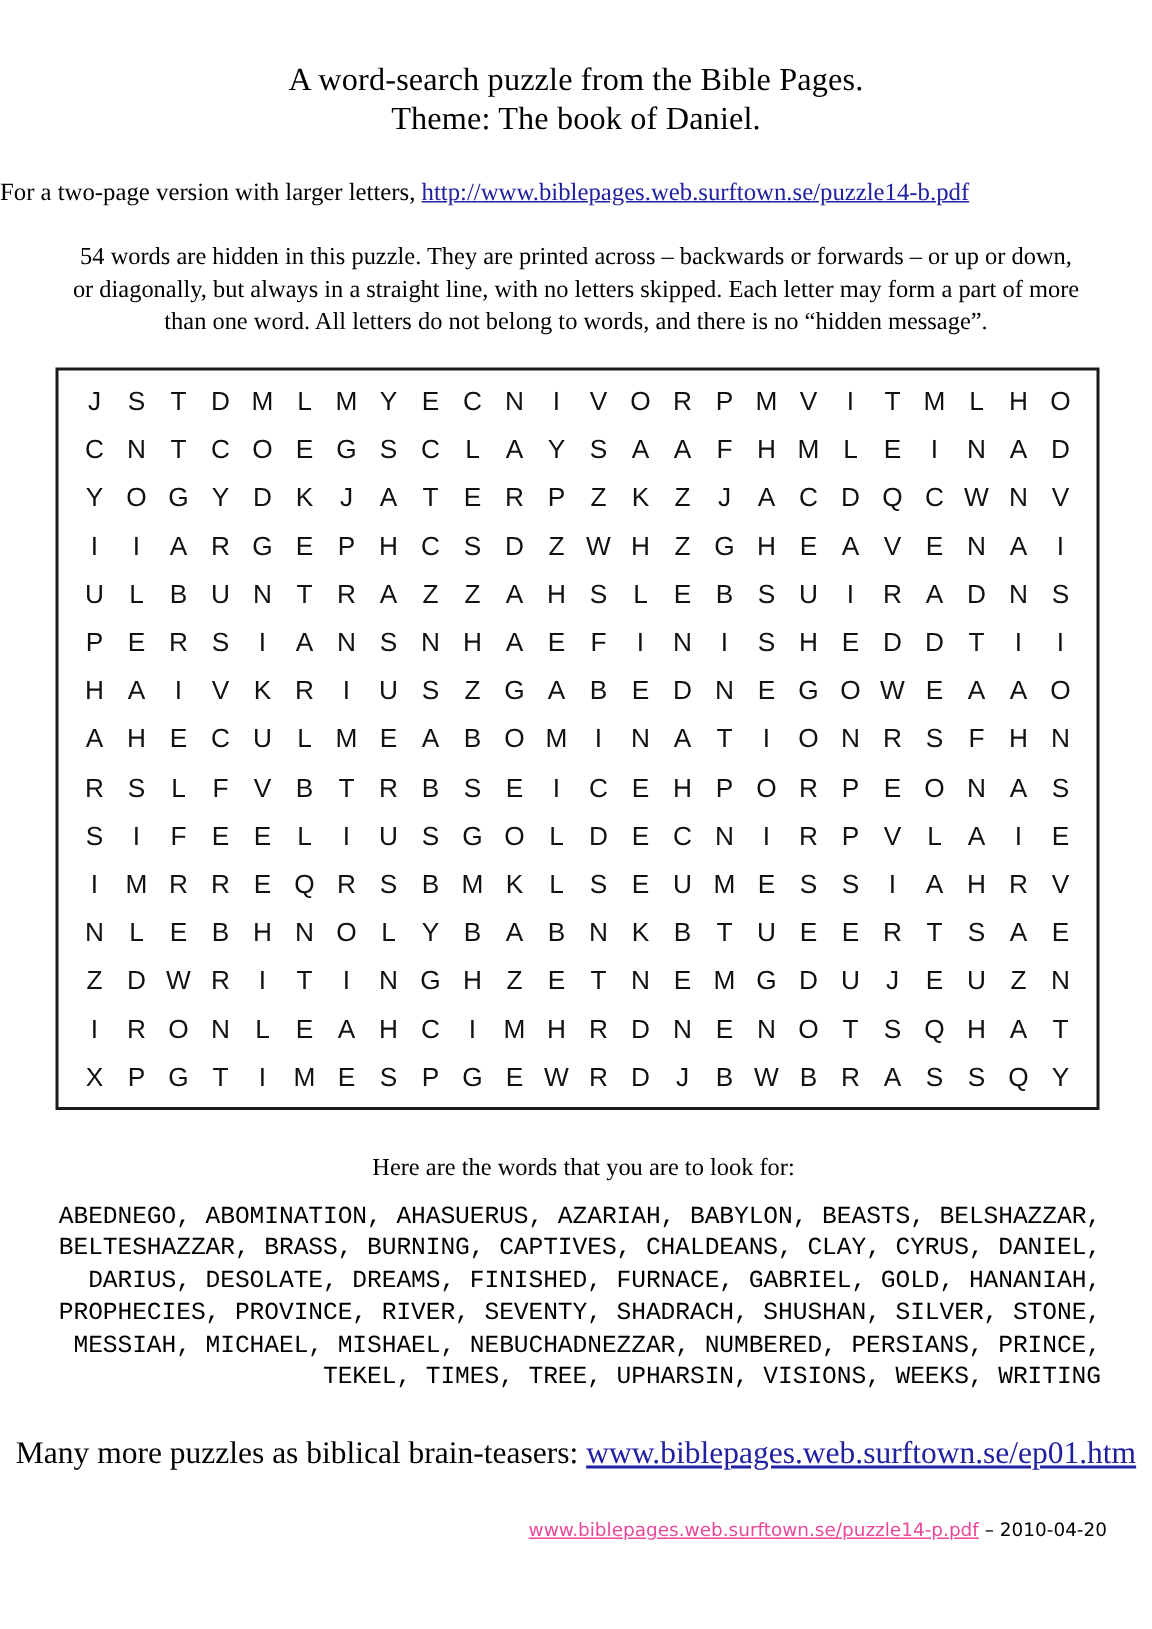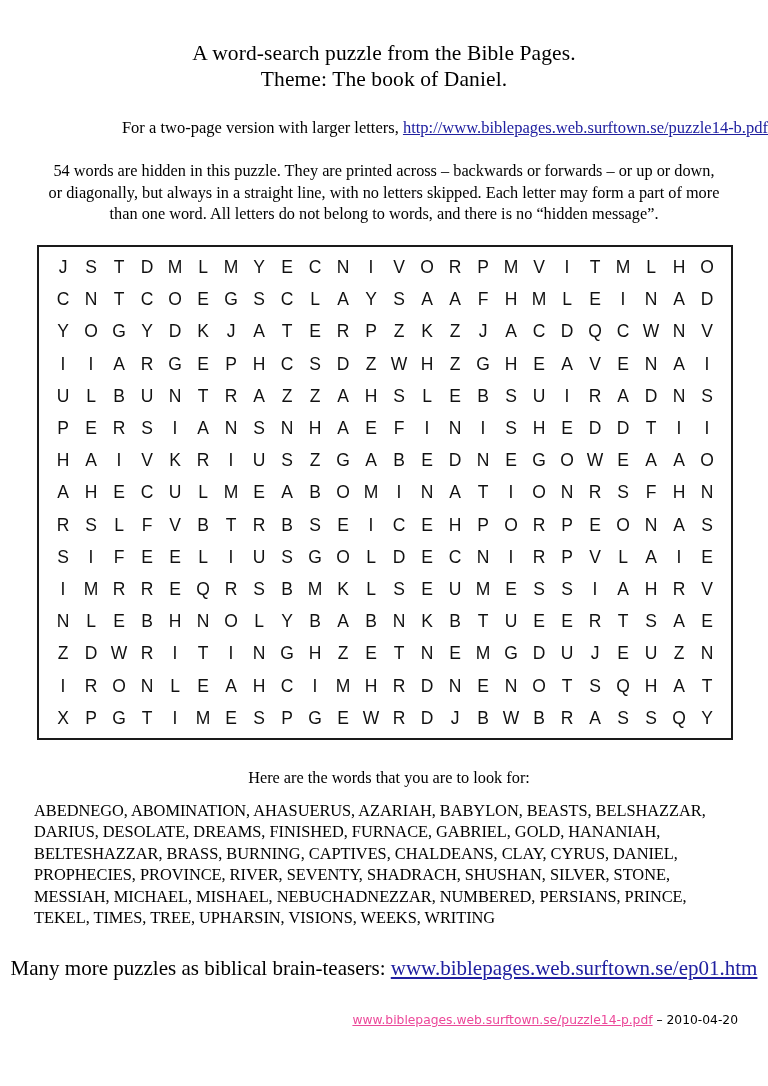--- a/index.html
+++ b/index.html
@@ -30,25 +30,24 @@
   }
   .title-line {
     font-size: 21.5px;
     font-weight: normal;
     line-height: 26px;
     letter-spacing: 0.1px;
   }
 
   
   .twopage-line {
-    text-align: right;
+    text-align: left;
     font-size: 16.5px;
     margin-top: 26px;
     line-height: 20px;
-    padding-left: 29px;
   }
   a.link {
     color: #2020a0;
     text-decoration: underline;
   }
 
   
   .instructions {
     margin: 22px auto 0 auto;
     width: 700px;
@@ -105,24 +104,25 @@
     text-align: center;
     font-size: 16.3px;
   }
 
   
   .word-list {
     position: absolute;
     left: 34px;
     top: 800px;
     width: 700px;
-    text-align: left;
+    text-align: right;
     font-size: 16.4px;
     line-height: 21.4px;
     letter-spacing: -0.05px;
+    font-family: Liberation Mono, monospace;
   }
   .word-list .wl-line {
     white-space: nowrap;
   }
 
   
   .footer-links {
     position: absolute;
     left: 0;
     top: 958px;
@@ -559,22 +559,22 @@
           <div class="cell">Q</div>
           <div class="cell">Y</div>
         </div>
       </div>
   </div>
 
   <div class="words-heading">Here are the words that you are to look for:</div>
 
   <div class="word-list" id="word-list-root">
       <div class="wl-line">ABEDNEGO, ABOMINATION, AHASUERUS, AZARIAH, BABYLON, BEASTS, BELSHAZZAR,</div>
+      <div class="wl-line">BELTESHAZZAR, BRASS, BURNING, CAPTIVES, CHALDEANS, CLAY, CYRUS, DANIEL,</div>
       <div class="wl-line">DARIUS, DESOLATE, DREAMS, FINISHED, FURNACE, GABRIEL, GOLD, HANANIAH,</div>
-      <div class="wl-line">BELTESHAZZAR, BRASS, BURNING, CAPTIVES, CHALDEANS, CLAY, CYRUS, DANIEL,</div>
       <div class="wl-line">PROPHECIES, PROVINCE, RIVER, SEVENTY, SHADRACH, SHUSHAN, SILVER, STONE,</div>
       <div class="wl-line">MESSIAH, MICHAEL, MISHAEL, NEBUCHADNEZZAR, NUMBERED, PERSIANS, PRINCE,</div>
       <div class="wl-line">TEKEL, TIMES, TREE, UPHARSIN, VISIONS, WEEKS, WRITING</div>
     </div>
 
   <div class="footer-links">
     <div><span>Many more puzzles as biblical brain-teasers: </span><a class="link" href="#">www.biblepages.web.surftown.se/ep01.htm</a></div>
   </div>
 
   <div class="source-line"><a class="link" href="#">www.biblepages.web.surftown.se/puzzle14-p.pdf</a><span> – 2010-04-20</span></div>

